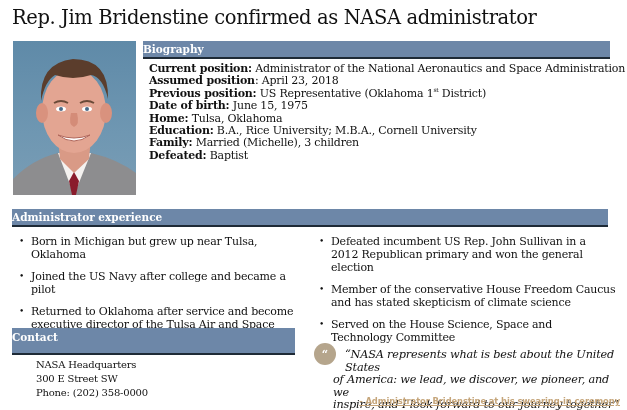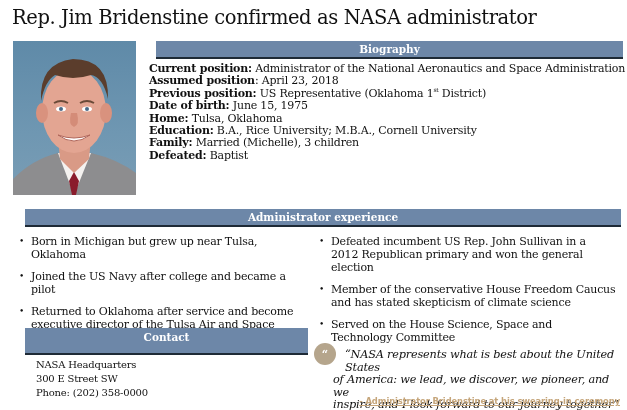--- a/index.html
+++ b/index.html
@@ -3,21 +3,21 @@
 <meta charset="utf-8">
 <style>
   html, body { margin:0; padding:0; }
   body { width:627px; height:410px; background:#ffffff; position:relative; overflow:hidden;
          font-family:"DejaVu Serif","Liberation Serif",serif; color:#111; }
   .title { position:absolute; left:12px; top:6px; font-family:"DejaVu Serif",serif; font-weight:normal;
            font-size:19.5px; letter-spacing:-0.4px; color:#111; white-space:nowrap; }
   .photo { position:absolute; left:13px; top:41px; width:123px; height:154px; overflow:hidden;
            background:linear-gradient(180deg,#5f8aa8 0%,#6f97b2 60%,#7a9db5 100%); }
   .hdr { position:absolute; background:#6d87a8; color:#fff; font-weight:bold; font-size:10.5px;
-         text-align:center; border-bottom:2px solid #1e2a36; box-sizing:border-box;margin-left:13px; }
+         text-align:left; border-bottom:2px solid #1e2a36; box-sizing:border-box; }
   .hdr span { display:block; }
   .bio { position:absolute; left:149px; top:63px; font-size:11px; line-height:12.4px; letter-spacing:-0.2px; white-space:nowrap; }
   .bio b { font-weight:bold; }
   .bio sup { font-size:6px; vertical-align:super; line-height:0; }
   ul.bl { position:absolute; margin:0; padding:0; list-style:none; font-size:11px; line-height:13px; letter-spacing:-0.2px; }
   ul.bl li { position:relative; padding-left:15px; margin-bottom:9px; }
   ul.bl li:before { content:"•"; position:absolute; left:3px; top:0; font-size:9px; }
   .contact { position:absolute; left:36px; top:358px; font-size:10px; line-height:14px; letter-spacing:-0.2px; }
   .quote-badge { position:absolute; left:314px; top:343px; width:22px; height:22px; border-radius:50%;
                  background:#b5a58c; color:#fff; font-weight:bold; font-size:11px; text-align:center; line-height:24px; }

